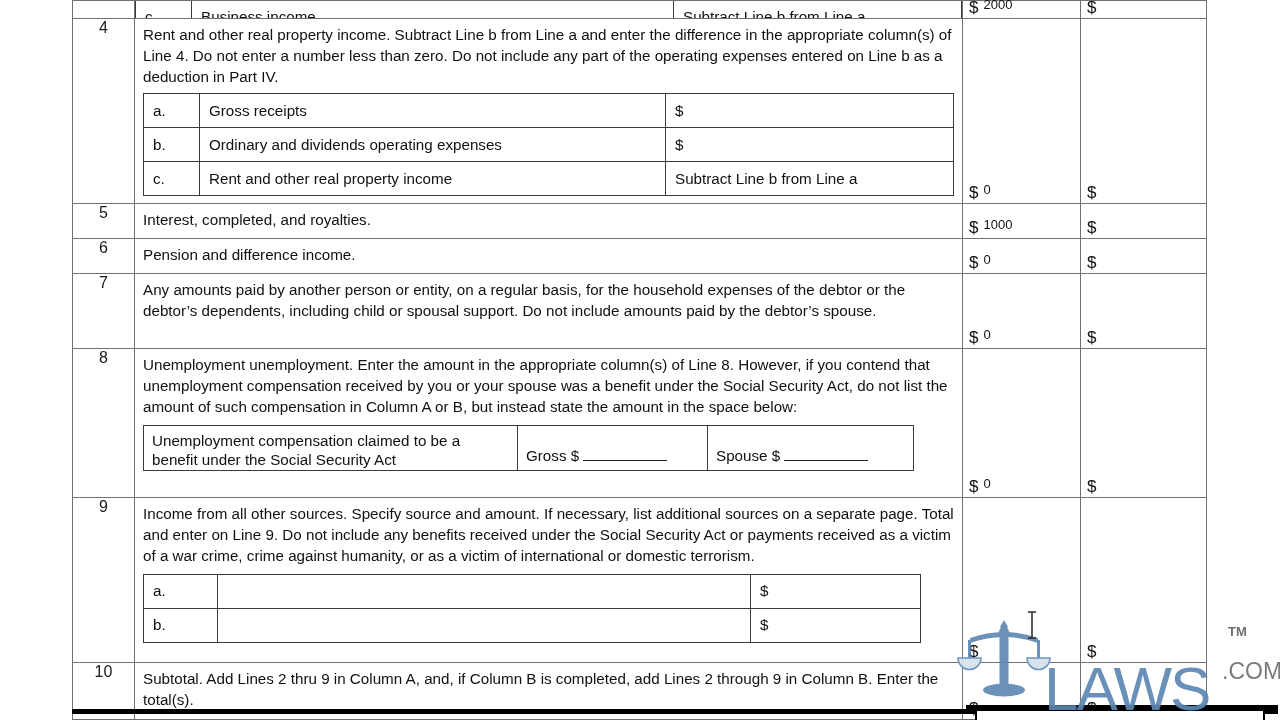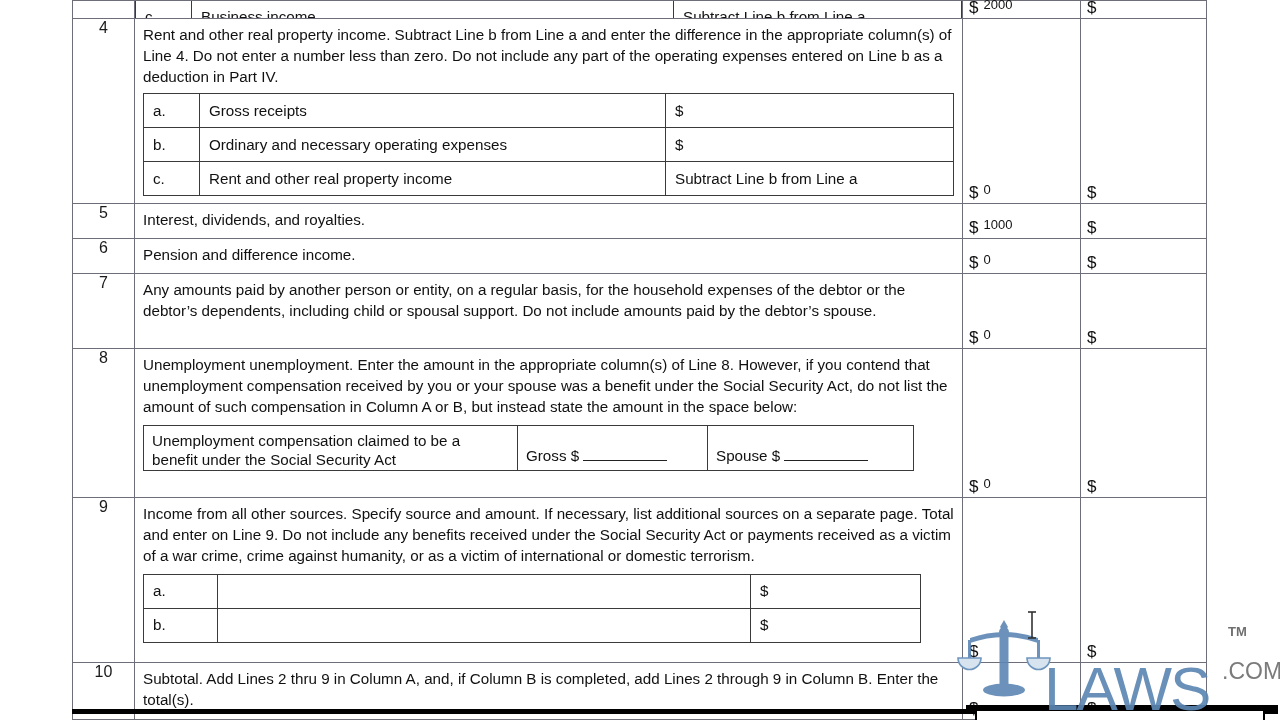--- a/index.html
+++ b/index.html
@@ -280,21 +280,21 @@
             <span class="b">Rent and other real property income.</span><span> Subtract Line b from Line a and enter the difference in the appropriate column(s) of Line 4.  Do not enter a number less than zero.  </span><span class="b">Do not include any part of the operating expenses entered on Line b as a deduction in Part IV.</span>
             <table class="sub">
               <tbody>
                   <tr>
                 <td class="sub-letter">a.</td>
                 <td class="sub-label">Gross receipts</td>
                 <td class="sub-amt">$</td>
               </tr>
               <tr>
                 <td class="sub-letter">b.</td>
-                <td class="sub-label">Ordinary and necessary operating expenses</td>
+                <td class="sub-label">Ordinary and dividends operating expenses</td>
                 <td class="sub-amt">$</td>
               </tr>
               <tr>
                 <td class="sub-letter">c.</td>
                 <td class="sub-label">Rent and other real property income</td>
                 <td class="sub-amt">Subtract Line b from Line a</td>
               </tr>
             </tbody>
               </table>
           </td>
@@ -307,21 +307,21 @@
           <td class="moneycell">
             <div class="money-inner">
               <span class="dollar">$</span>
             </div>
           </td>
         </tr>
 
         <tr style="height:34px;">
           <td class="numcell">5</td>
           <td class="bodycell">
-            <span class="b">Interest, dividends, and royalties.</span>
+            <span class="b">Interest, completed, and royalties.</span>
           </td>
           <td class="moneycell">
             <div class="money-inner">
               <span class="dollar">$</span>
               <span class="amount">1000</span>
             </div>
           </td>
           <td class="moneycell">
             <div class="money-inner">
               <span class="dollar">$</span>

